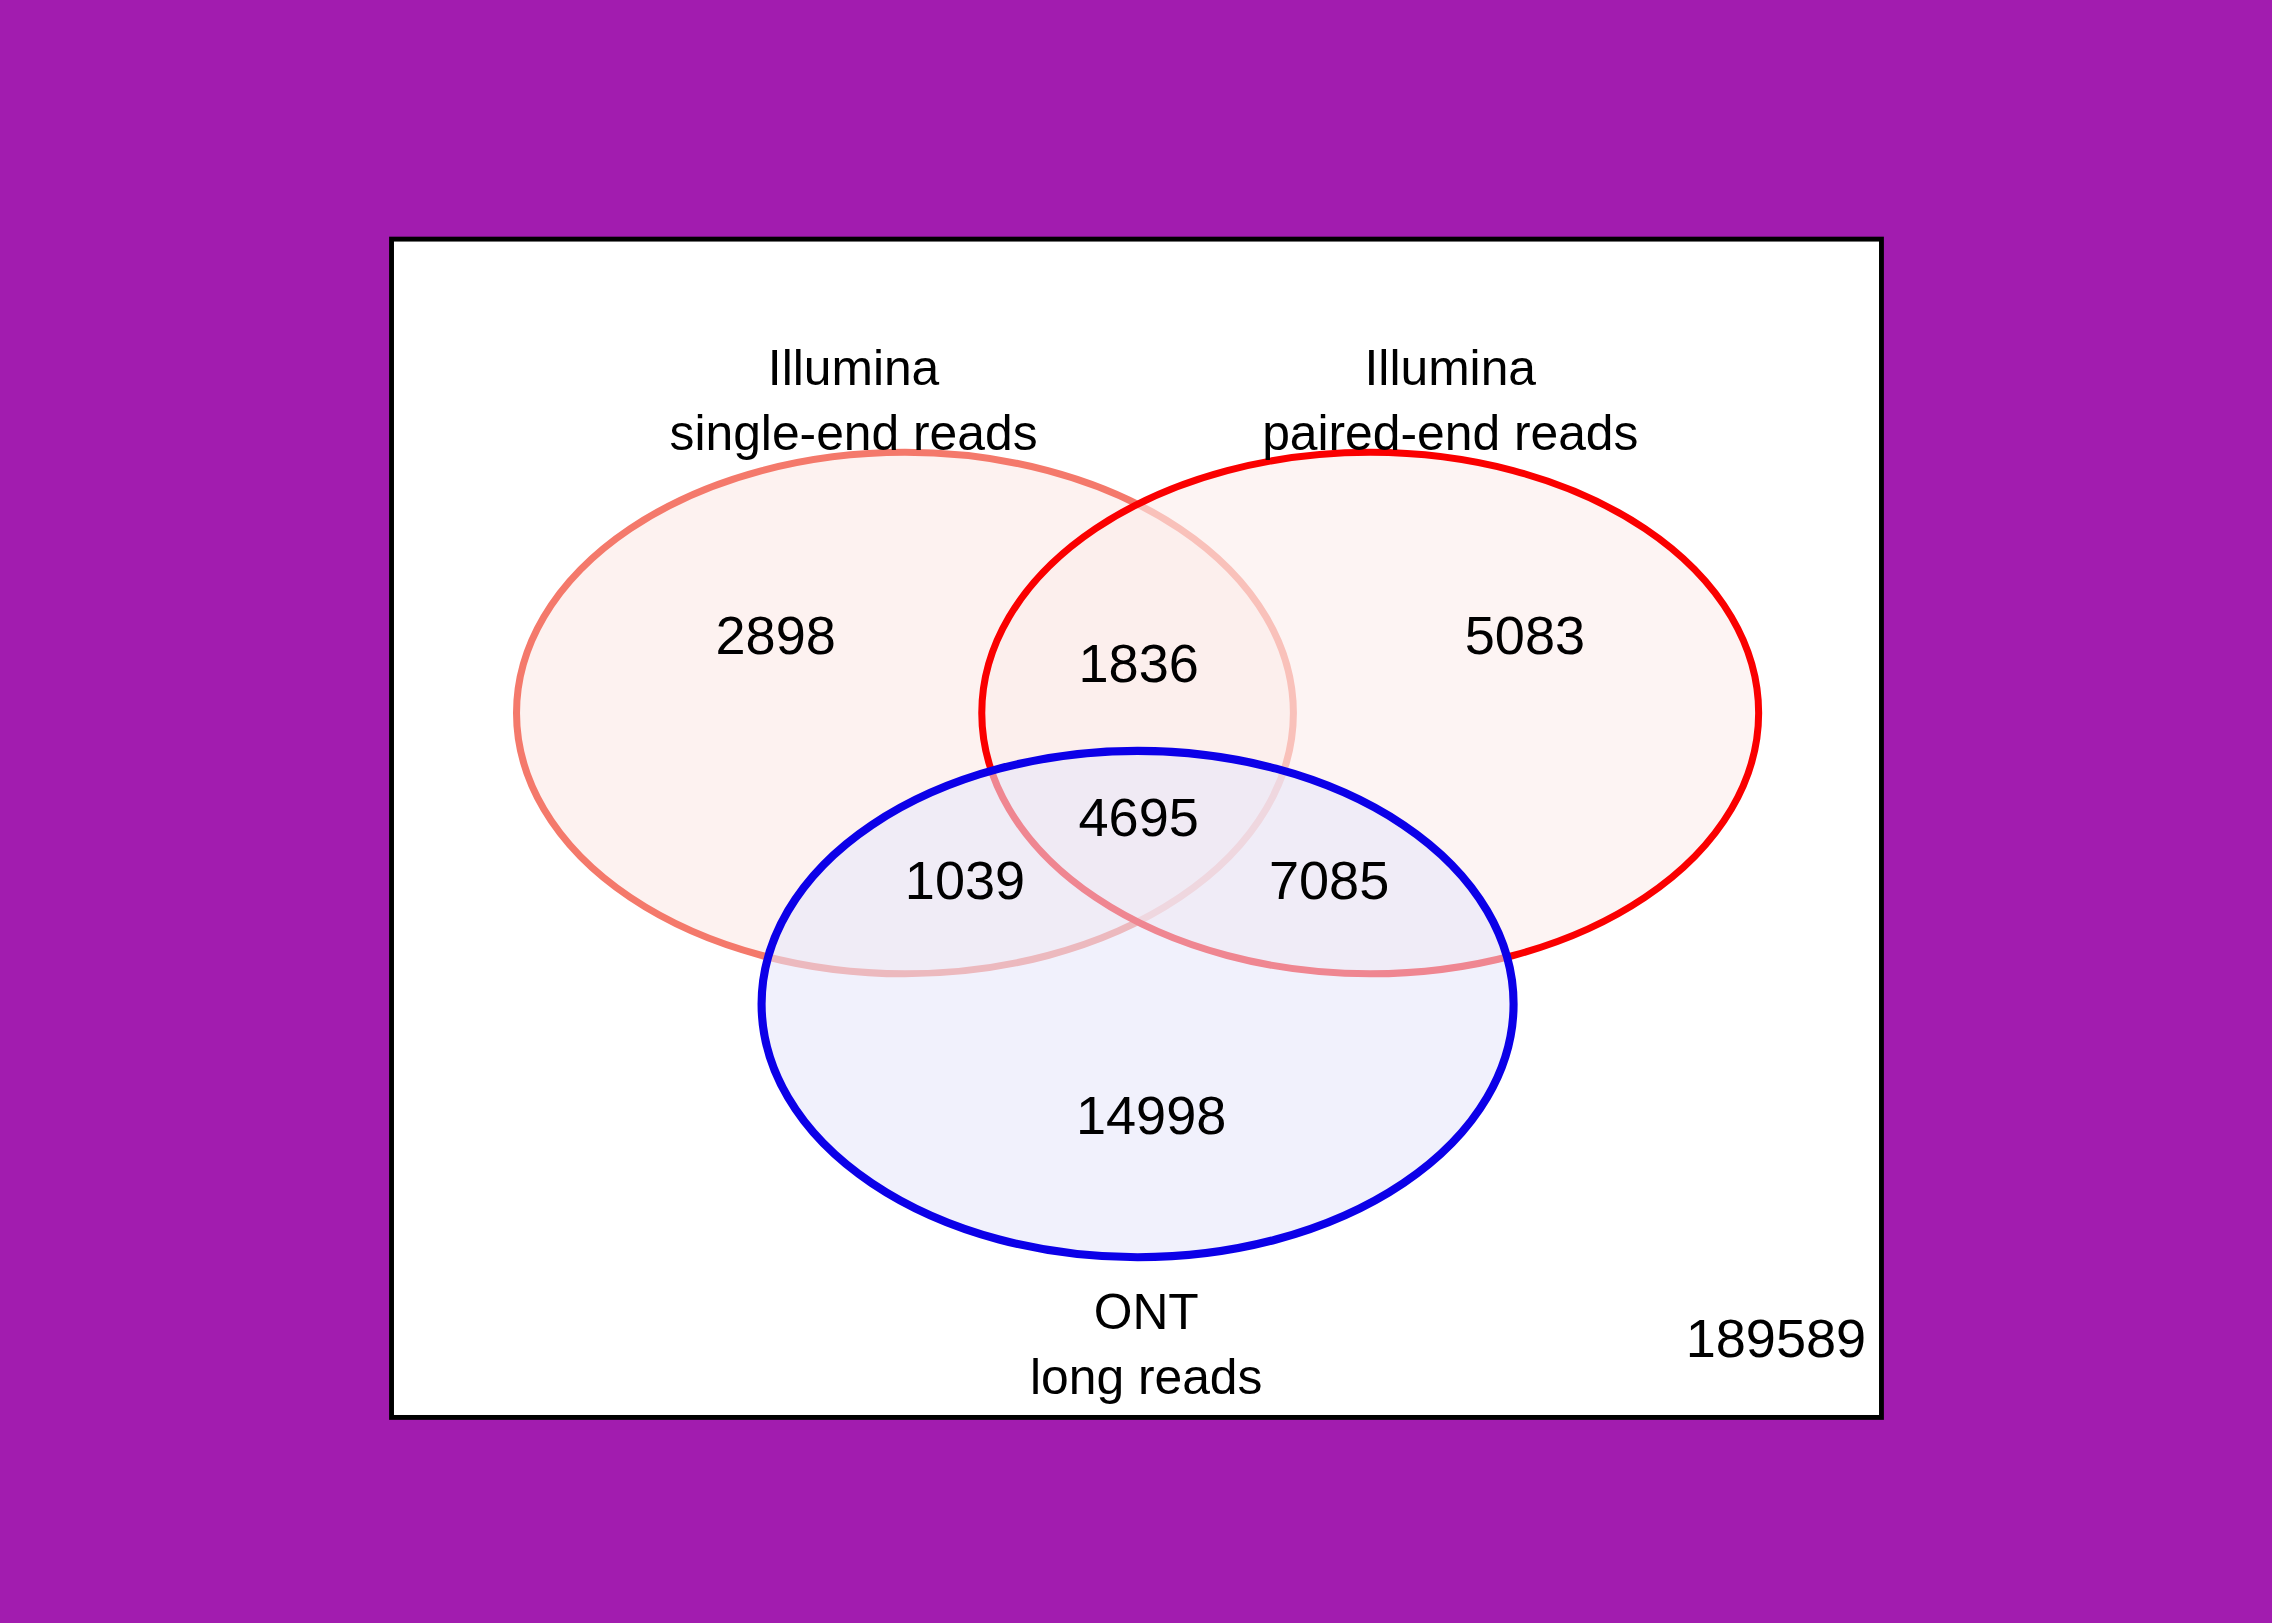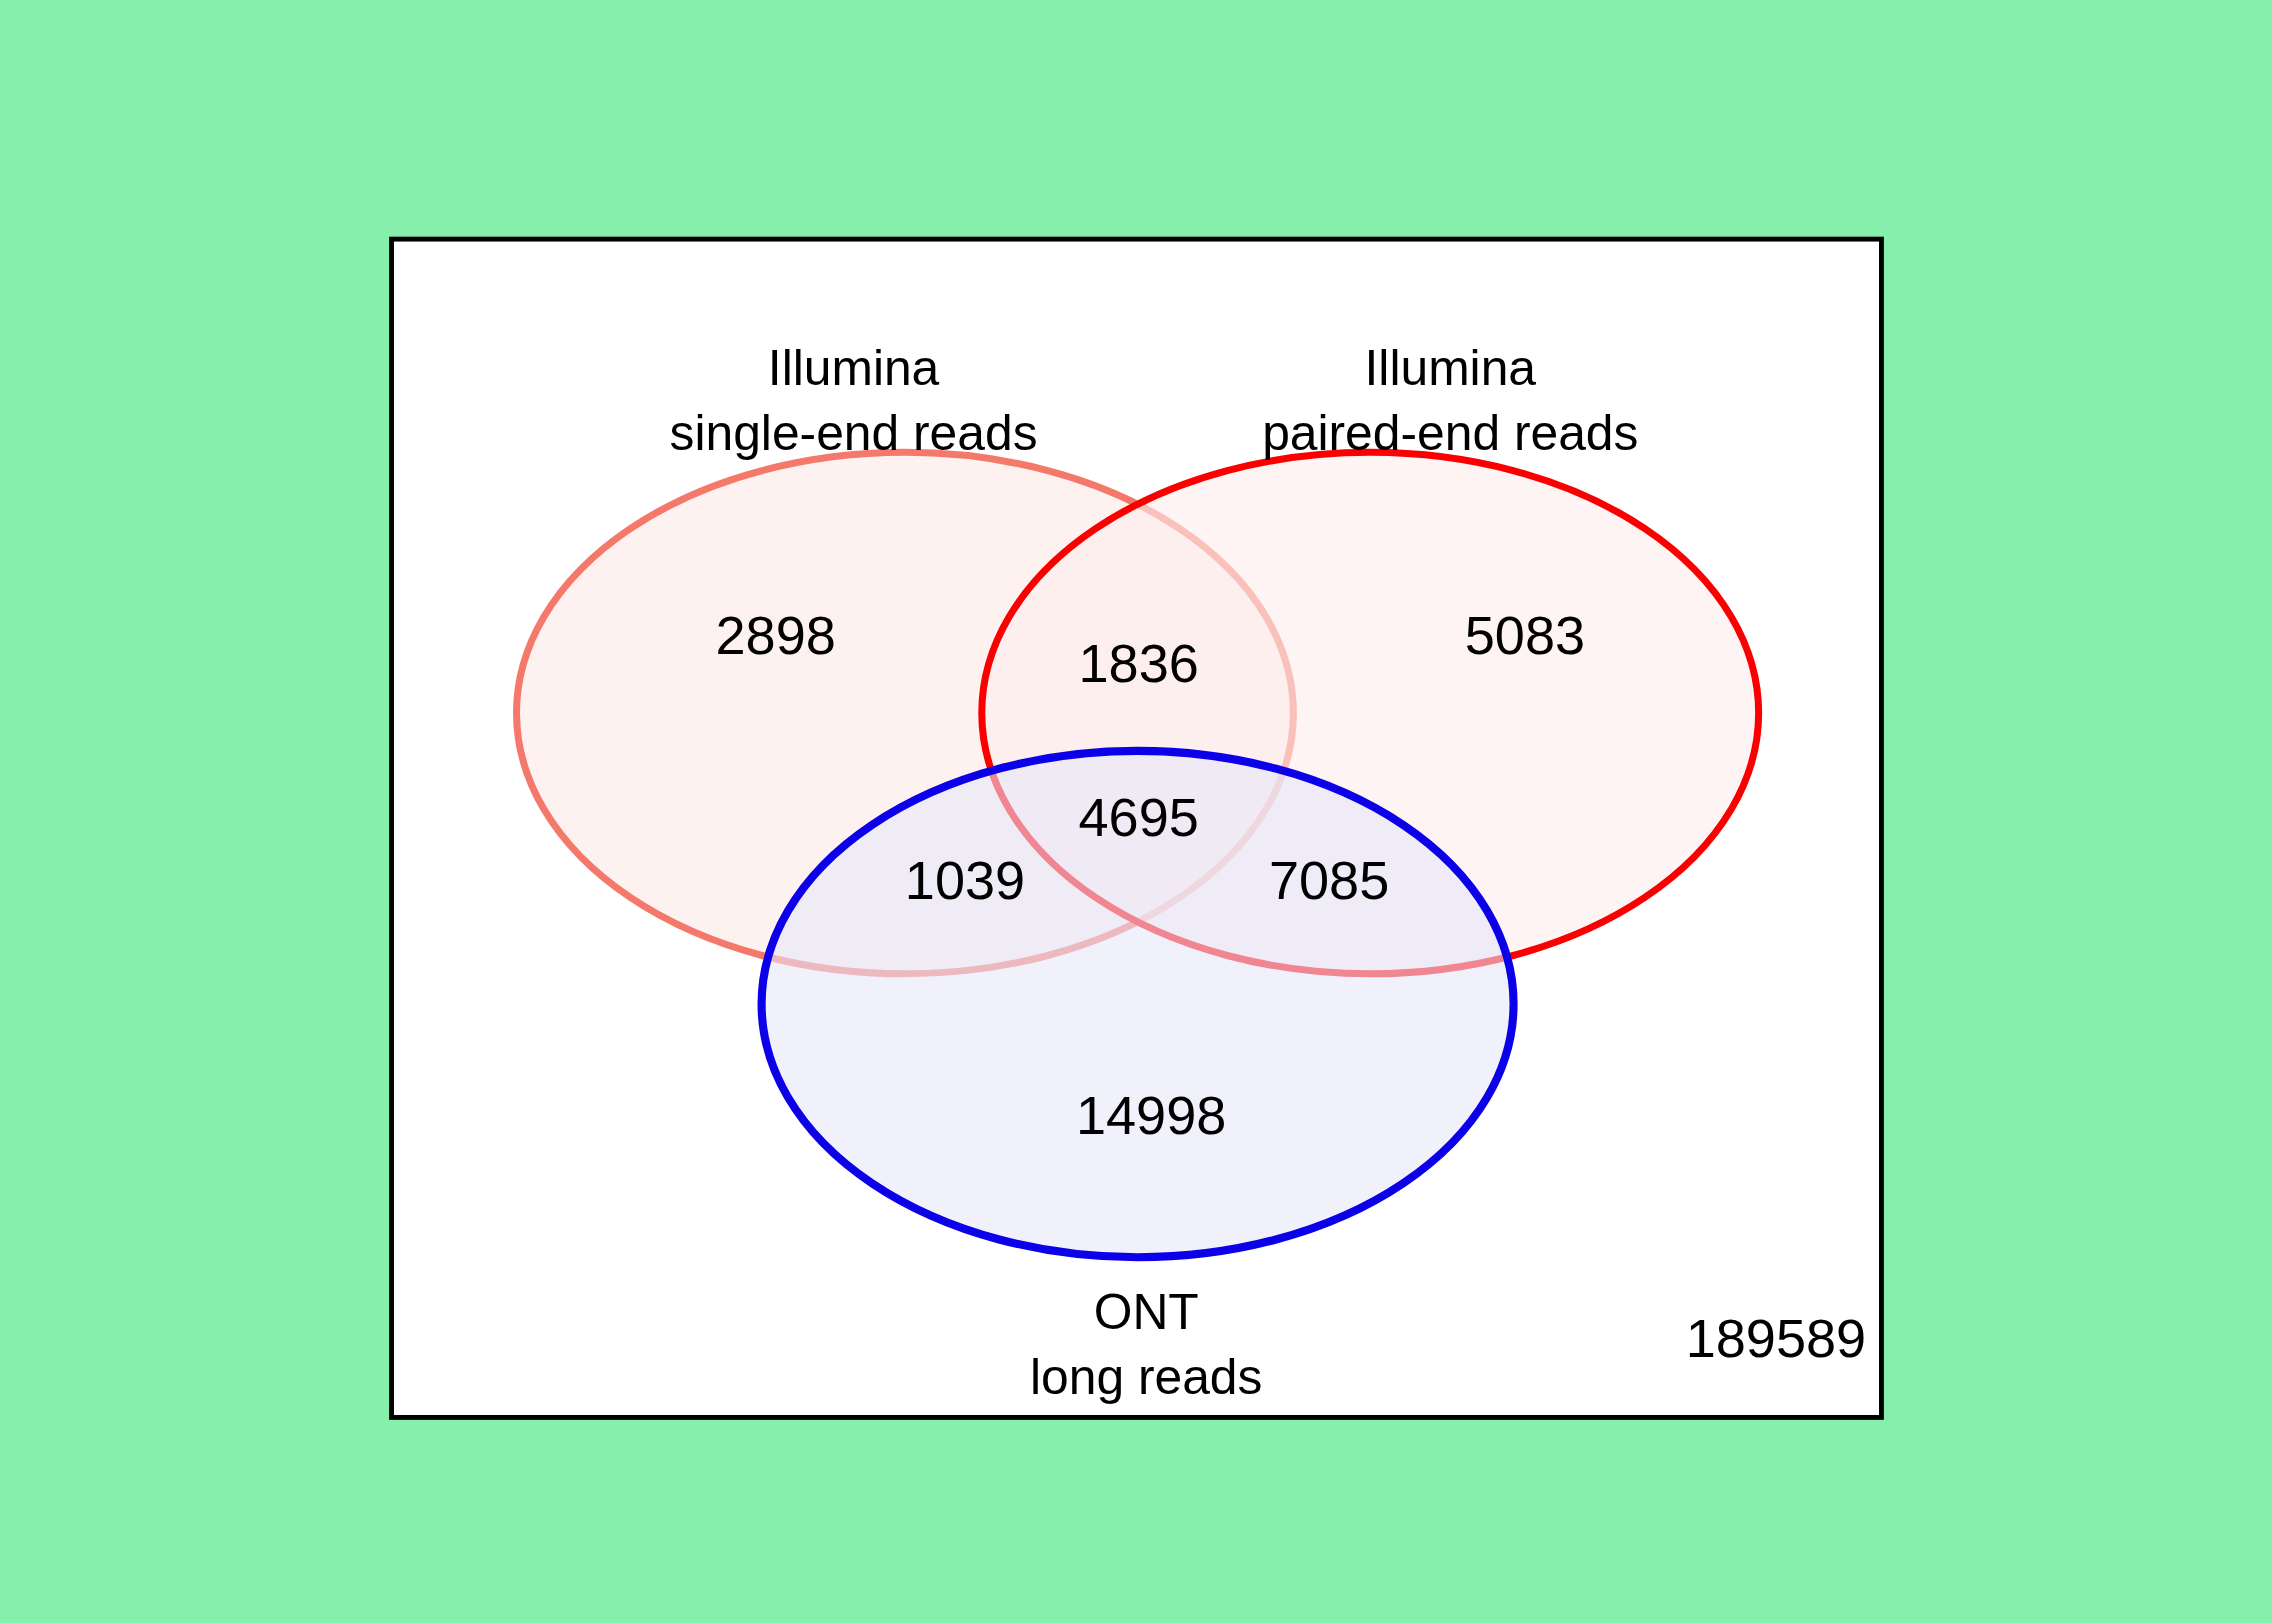--- a/index.html
+++ b/index.html
@@ -10,21 +10,21 @@
   body {
     width: 2273px;
     height: 1623px;
     font-family: "Liberation Sans", "DejaVu Sans", sans-serif;
     overflow: hidden;
   }
   #venn-figure {
     position: relative;
     width: 2273px;
     height: 1623px;
-    background: #86efac;
+    background: #a21caf;
   }
   #venn-svg {
     position: absolute;
     left: 0;
     top: 0;
     width: 2273px;
     height: 1623px;
     display: block;
   }
   .venn-text {

